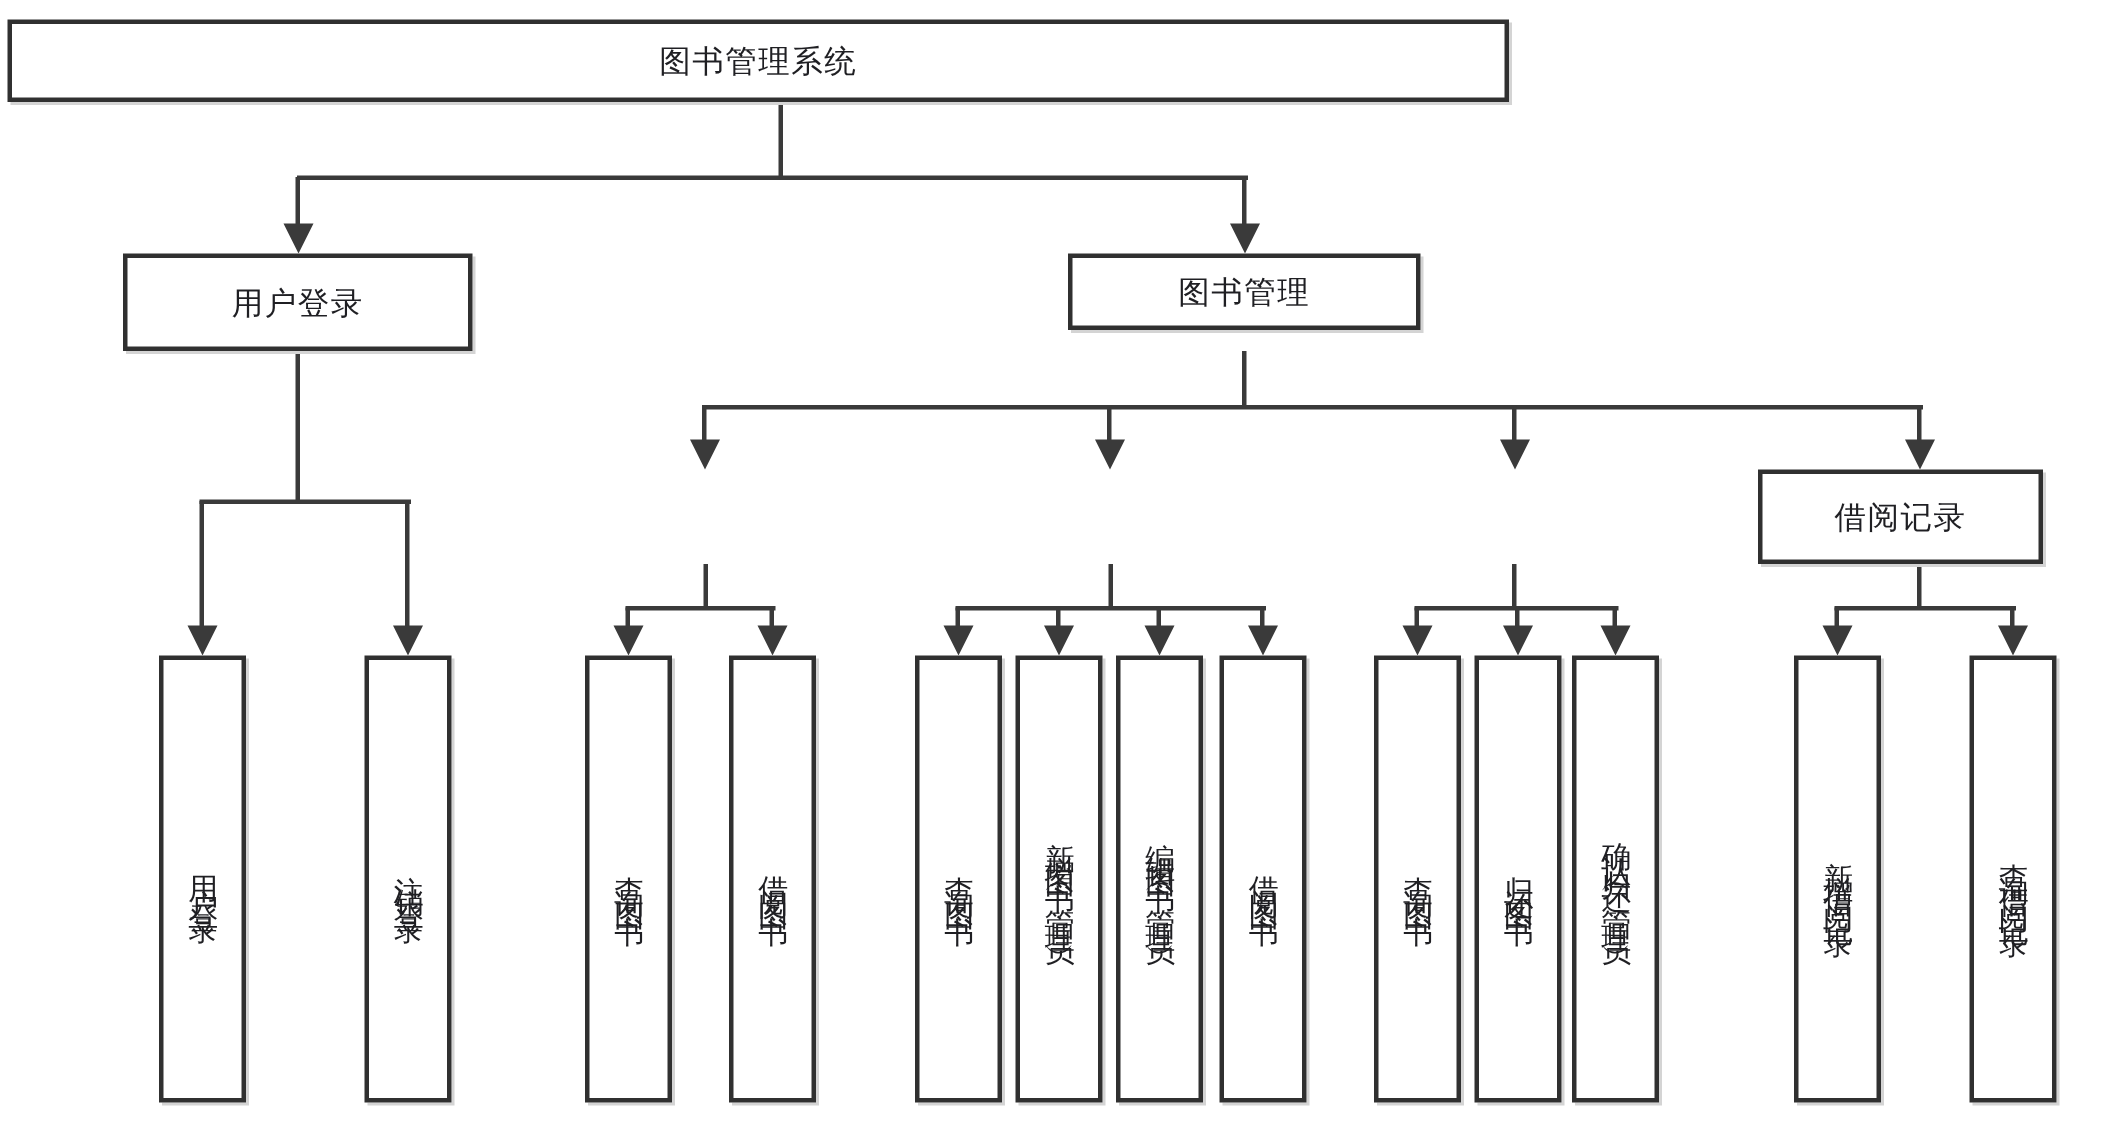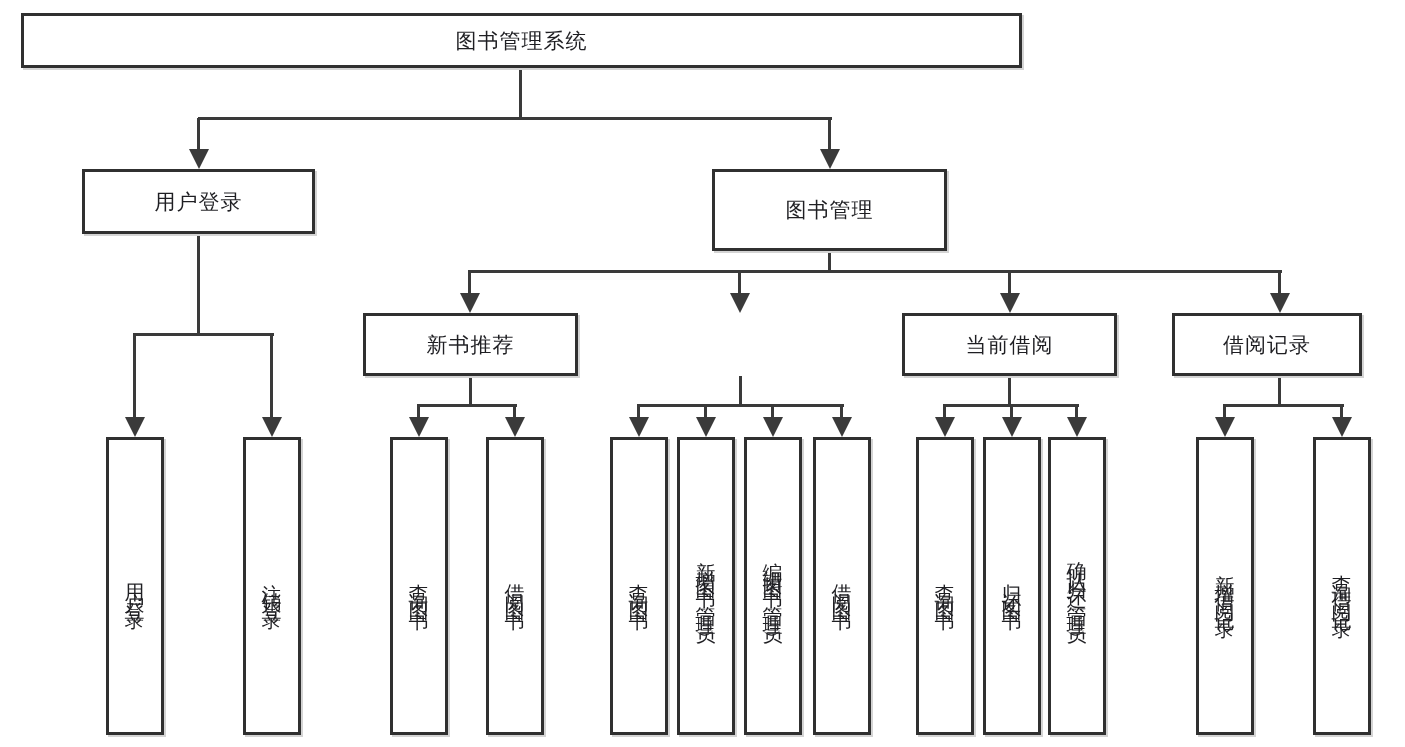--- a/index.html
+++ b/index.html
@@ -102,27 +102,25 @@
       <div class="line" style="left: 1010px; top: 405px; width: 3px; height: 16px;"></div>
       <div class="arrowhead" style="left: 1002px; top: 417px;"></div>
       <div class="line" style="left: 1075px; top: 405px; width: 3px; height: 16px;"></div>
       <div class="arrowhead" style="left: 1067px; top: 417px;"></div>
       <div class="line" style="left: 1223px; top: 405px; width: 3px; height: 16px;"></div>
       <div class="arrowhead" style="left: 1215px; top: 417px;"></div>
       <div class="line" style="left: 1340px; top: 405px; width: 3px; height: 16px;"></div>
       <div class="arrowhead" style="left: 1332px; top: 417px;"></div>
     </div>
 
-  <div class="box hbox" style="left:21px;top:13px;width:1001px;height:55px">图书管理系统</div>
+  <div class="box hbox" style="left:5px;top:13px;width:1001px;height:55px">图书管理系统</div>
 
   <div class="box hbox" style="left:82px;top:169px;width:233px;height:65px">用户登录</div>
-  <div class="box hbox" style="left:712px;top:169px;width:235px;height:82px">图书管理</div>
+  <div class="box hbox" style="left:712px;top:169px;width:235px;height:51px">图书管理</div>
 
-  <div class="box hbox" style="left:363px;top:313px;width:215px;height:63px">新书推荐</div>
-  <div class="box hbox" style="left:902px;top:313px;width:215px;height:63px">当前借阅</div>
   <div class="box hbox" style="left:1172px;top:313px;width:190px;height:63px">借阅记录</div>
 
   <div class="box vbox" style="left:106px;top:437px;width:58px;height:298px">
     <span class="vtext">用户登录</span>
   </div>
   <div class="box vbox" style="left:243px;top:437px;width:58px;height:298px">
     <span class="vtext">注销登录</span>
   </div>
 
   <div class="box vbox" style="left:390px;top:437px;width:58px;height:298px">

